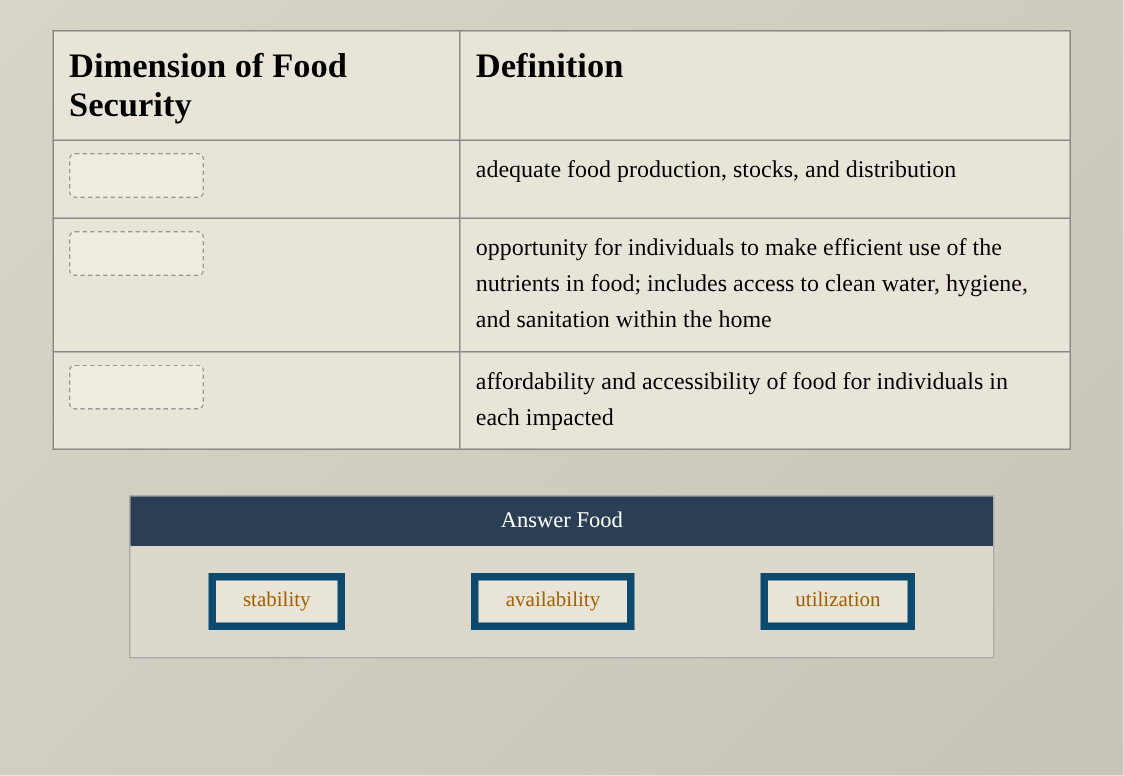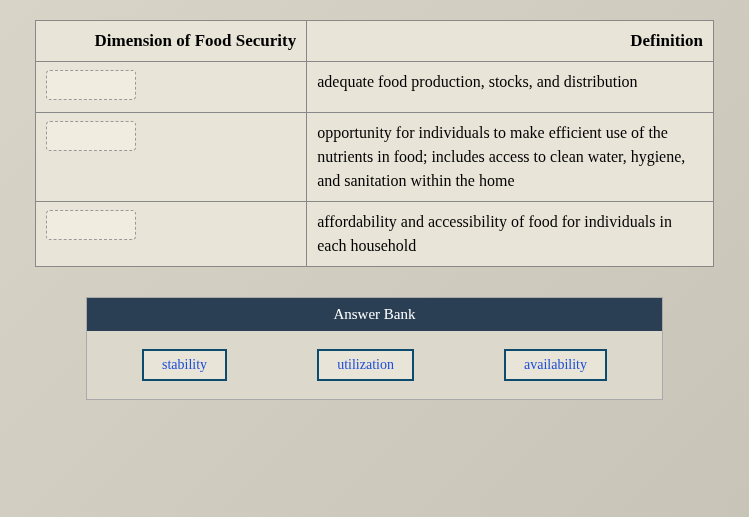--- a/index.html
+++ b/index.html
@@ -23,22 +23,22 @@
     }
     .main-table th,
     .main-table td {
       border: 1px solid #888;
       padding: 8px 10px;
       text-align: left;
       vertical-align: top;
     }
     .main-table th {
       font-weight: bold;
-      text-align: right;
-      font-size: 17px;
+      text-align: left;
+      font-size: 23px;
       background: #e8e4d8;
       padding: 10px;
     }
     .dimension-cell {
       width: 40%;
       text-align: center;
       vertical-align: middle;
       padding: 15px;
     }
     .definition-cell {
@@ -69,25 +69,25 @@
       font-size: 15px;
       font-weight: normal;
     }
     .answer-bank-items {
       display: flex;
       justify-content: space-around;
       align-items: center;
       padding: 18px 10px;
     }
     .answer-item {
-      border: 2px solid #0c4a6e;
+      border: 5px solid #0c4a6e;
       background: #e8e4d8;
       padding: 6px 18px;
       font-size: 14px;
-      color: #1d4ed8;
+      color: #a16207;
       cursor: grab;
     }
   </style>
 </head>
 <body>
 
 <table class="main-table">
   <thead>
     <tr>
       <th>Dimension of Food Security</th>
@@ -104,25 +104,25 @@
     <tr>
       <td class="dimension-cell">
         <div class="drop-target"></div>
       </td>
       <td class="definition-cell">opportunity for individuals to make efficient use of the nutrients in food; includes access to clean water, hygiene, and sanitation within the home</td>
     </tr>
     <tr>
       <td class="dimension-cell">
         <div class="drop-target"></div>
       </td>
-      <td class="definition-cell">affordability and accessibility of food for individuals in each household</td>
+      <td class="definition-cell">affordability and accessibility of food for individuals in each impacted</td>
     </tr>
   </tbody>
 </table>
 
 <div class="answer-bank-container">
-  <div class="answer-bank-header">Answer Bank</div>
+  <div class="answer-bank-header">Answer Food</div>
   <div class="answer-bank-items">
     <div class="answer-item">stability</div>
+    <div class="answer-item">availability</div>
     <div class="answer-item">utilization</div>
-    <div class="answer-item">availability</div>
   </div>
 </div>
 
 </body></html>

